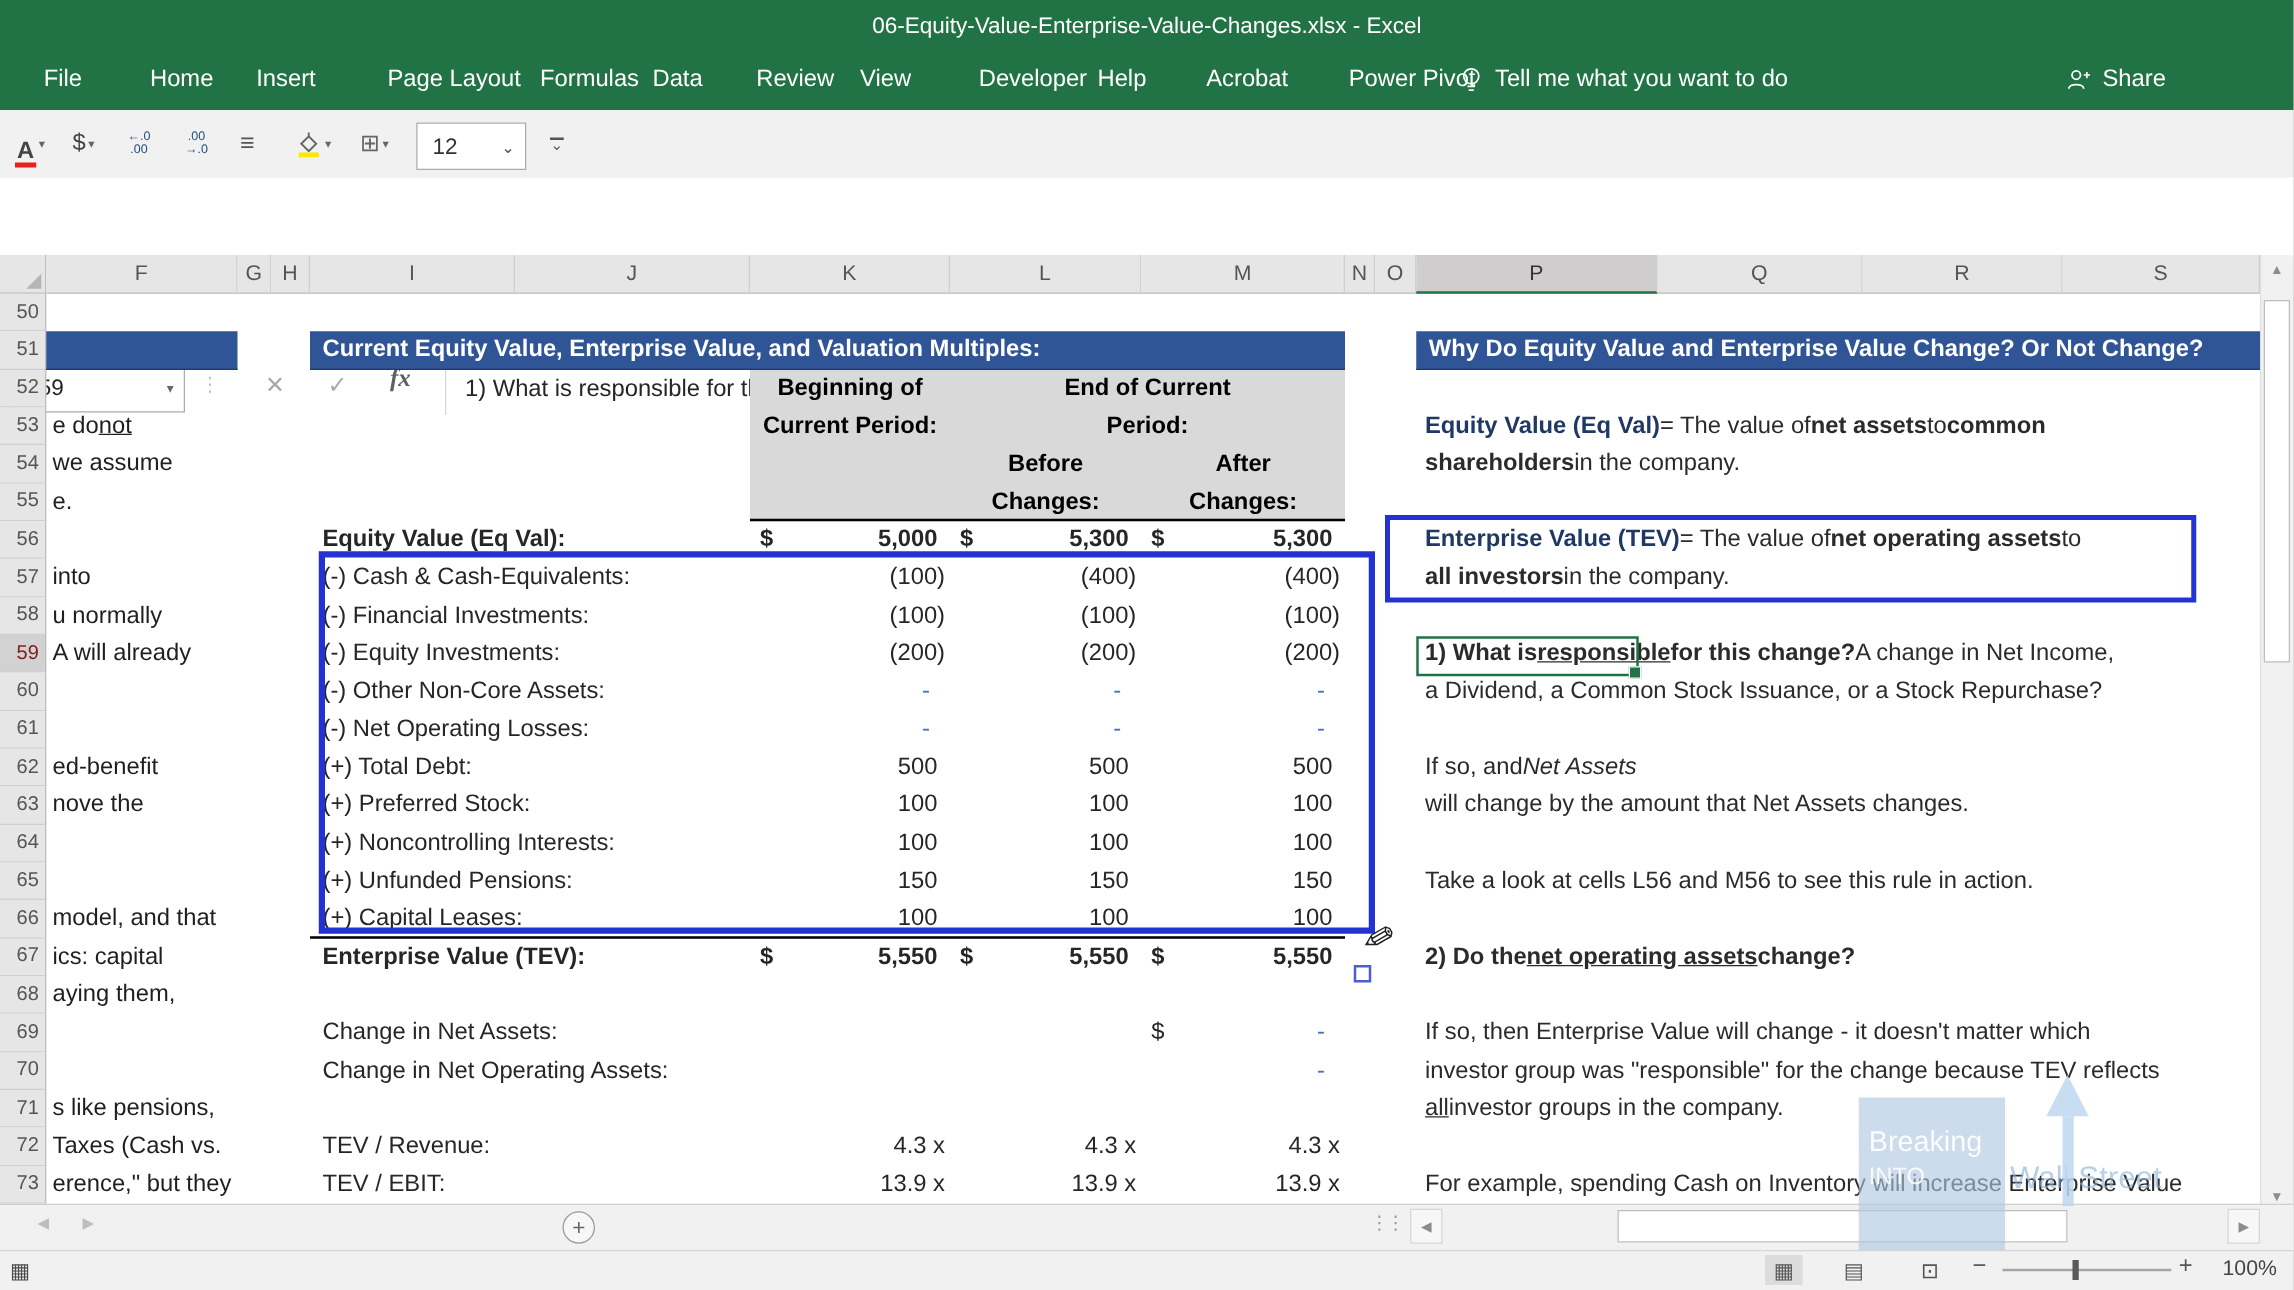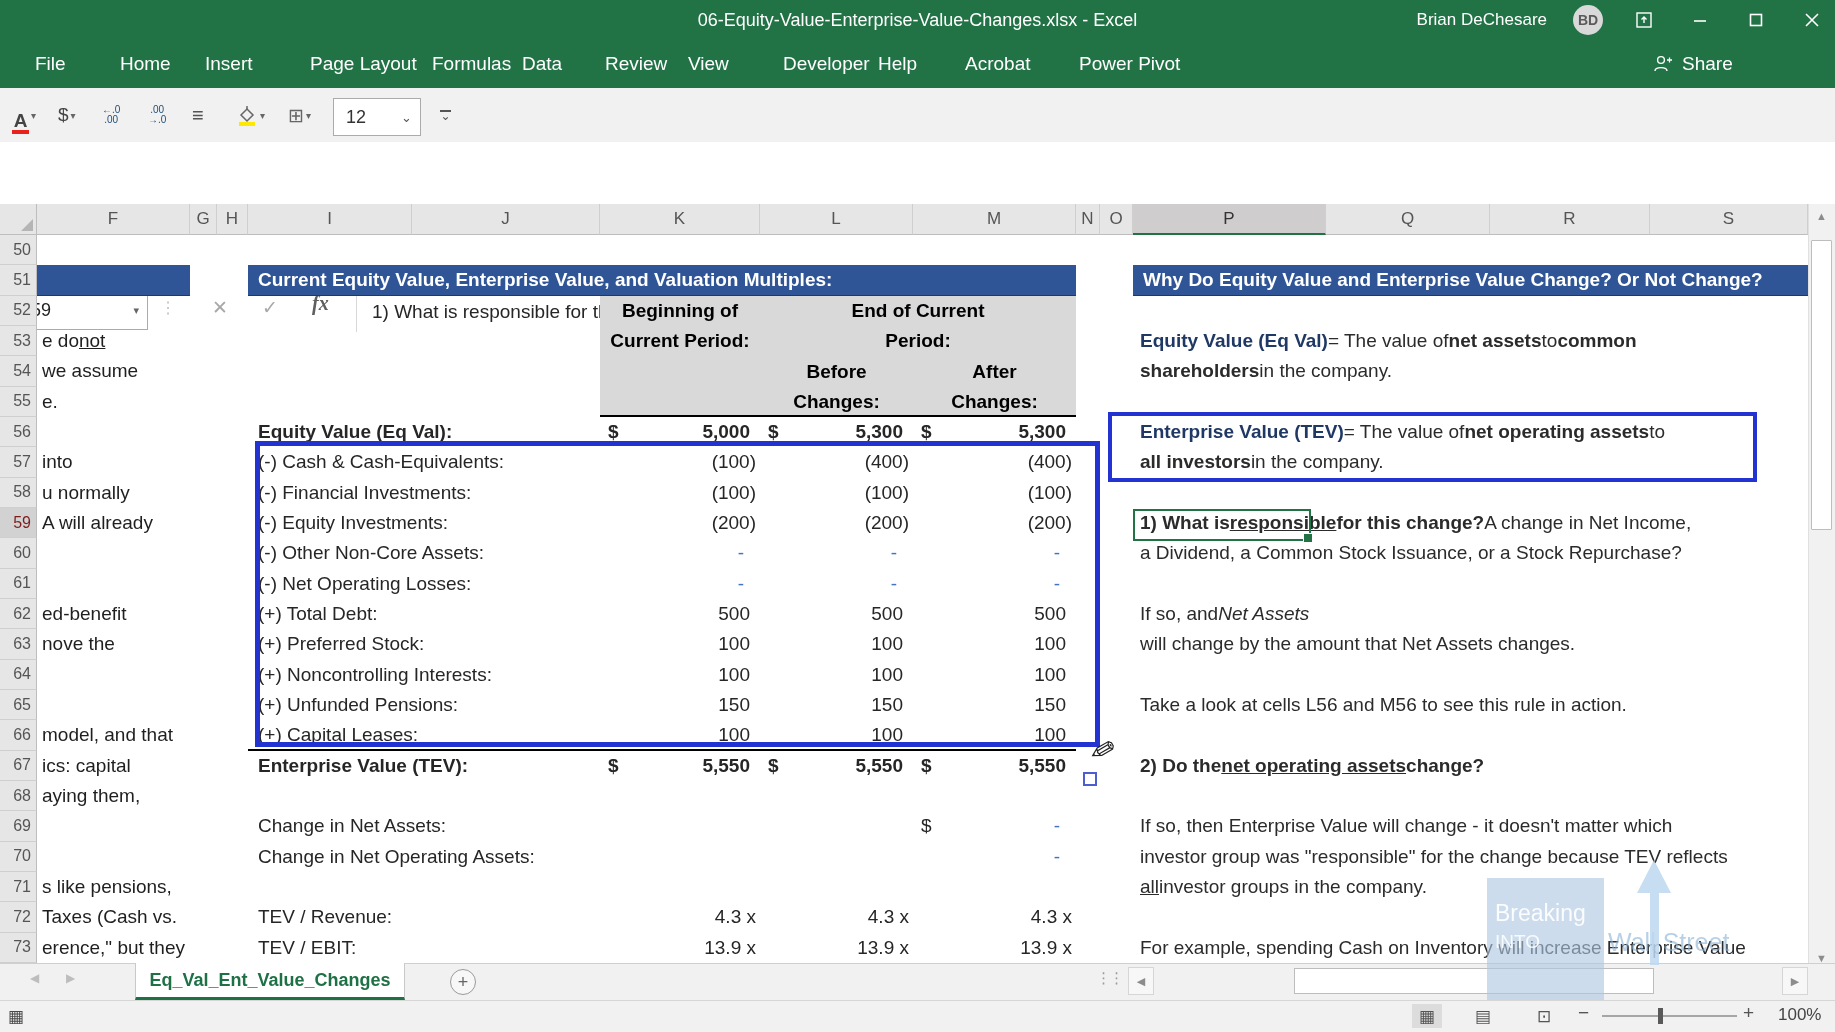--- a/index.html
+++ b/index.html
@@ -70,62 +70,45 @@
   .viewbtn{top:1004px;width:30px;height:24px;display:flex;align-items:center;justify-content:center;color:#555;font-size:17px;}
   .wm{pointer-events:none;}
 </style>
 </head>
 <body>
 
 <div id="app">
 
   <div class="abs titlebar">
     <div class="abs tb-title">06-Equity-Value-Enterprise-Value-Changes.xlsx  -  Excel</div>
-    <div class="abs tb-right">
-      <span class="tb-user">Brian DeChesare</span>
-      <span class="avatar">BD</span>
-      <span class="winbtn">
-        <svg width="16" height="16">
-            <rect x="1" y="1" width="14" height="14" fill="none" stroke="#fff" stroke-width="1.4"></rect>
-            <path d="M8 11 V5 M5.5 7.5 L8 5 L10.5 7.5" stroke="#fff" stroke-width="1.4" fill="none"></path>
-          </svg>
-      </span>
-      <span class="winbtn">
-        <svg width="14" height="14">
-            <line x1="1" y1="8" x2="13" y2="8" stroke="#fff" stroke-width="1.6"></line>
-          </svg>
-      </span>
-      <span class="winbtn">
-        <svg width="14" height="14">
-            <rect x="1.5" y="1.5" width="11" height="11" fill="none" stroke="#fff" stroke-width="1.6"></rect>
-          </svg>
-      </span>
-      <span class="winbtn">
-        <svg width="14" height="14">
-            <path d="M1 1 L13 13 M13 1 L1 13" stroke="#fff" stroke-width="1.6"></path>
-          </svg>
-      </span>
-    </div>
   </div>
 
   <div class="abs ribbon">
     <div id="ribbonTabs">
         <span class="rtab" style="left: 35px;">File</span>
         <span class="rtab" style="left: 120px;">Home</span>
         <span class="rtab" style="left: 205px;">Insert</span>
         <span class="rtab" style="left: 310px;">Page Layout</span>
         <span class="rtab" style="left: 432px;">Formulas</span>
         <span class="rtab" style="left: 522px;">Data</span>
         <span class="rtab" style="left: 605px;">Review</span>
         <span class="rtab" style="left: 688px;">View</span>
         <span class="rtab" style="left: 783px;">Developer</span>
         <span class="rtab" style="left: 878px;">Help</span>
         <span class="rtab" style="left: 965px;">Acrobat</span>
         <span class="rtab" style="left: 1079px;">Power Pivot</span>
       </div>
+    <div class="tellme" style="left:1168px;">
+      <svg width="18" height="22">
+          <circle cx="9" cy="8" r="6" fill="none" stroke="#fff" stroke-width="1.4"></circle>
+          <line x1="6" y1="16" x2="12" y2="16" stroke="#fff" stroke-width="1.4"></line>
+          <line x1="7" y1="19" x2="11" y2="19" stroke="#fff" stroke-width="1.4"></line>
+        </svg>
+      <span>Tell me what you want to do</span>
+    </div>
     <div class="tellme" style="left:1652px;">
       <svg width="20" height="20">
           <circle cx="9" cy="6" r="3.4" fill="none" stroke="#fff" stroke-width="1.4"></circle>
           <path d="M3 17 C3 12.5 15 12.5 15 17" fill="none" stroke="#fff" stroke-width="1.4"></path>
           <path d="M15 6 h5 M17.5 3.5 v5" stroke="#fff" stroke-width="1.3"></path>
         </svg>
       <span>Share</span>
     </div>
   </div>
 
@@ -516,23 +499,20 @@
   <div class="abs wm" style="left:1637px;top:860px;width:0;height:0;border-left:17px solid transparent;border-right:17px solid transparent;border-bottom:33px solid rgba(189,215,238,0.85);z-index:6;"></div>
 
   <div class="abs vsb"></div>
   <div class="abs sbarrow" style="left:1808px;top:210px;width:27px;">▲</div>
   <div class="abs vthumb"></div>
   <div class="abs sbarrow" style="left:1808px;top:952px;width:27px;">▼</div>
 
   <div class="abs tabbar"></div>
   <span class="abs" style="left:30px;top:971px;color:#bdbdbd;font-size:12px;">◀</span>
   <span class="abs" style="left:66px;top:971px;color:#bdbdbd;font-size:12px;">▶</span>
-  <div class="abs activetab">
-      <span>Eq_Val_Ent_Value_Changes</span>
-    </div>
   <div class="abs addsheet">+</div>
   <span class="abs" style="left:1096px;top:969px;color:#9a9a9a;font-size:15px;letter-spacing:-2px;">⋮⋮</span>
   <div class="abs hsb-box" style="left:1128px;top:967px;width:26px;height:28px;">◀</div>
   <div class="abs hthumb" style="left:1294px;top:968px;width:360px;height:26px;z-index:5;"></div>
   <div class="abs hsb-box" style="left:1782px;top:967px;width:26px;height:28px;">▶</div>
 
   <div class="abs statusbar"></div>
   <span class="abs" style="left:8px;top:1006px;font-size:17px;color:#4a4a4a;">▦</span>
   <div class="abs viewbtn" style="left:1412px;background:#dcdcdc;">▦</div>
   <div class="abs viewbtn" style="left:1468px;">▤</div>

